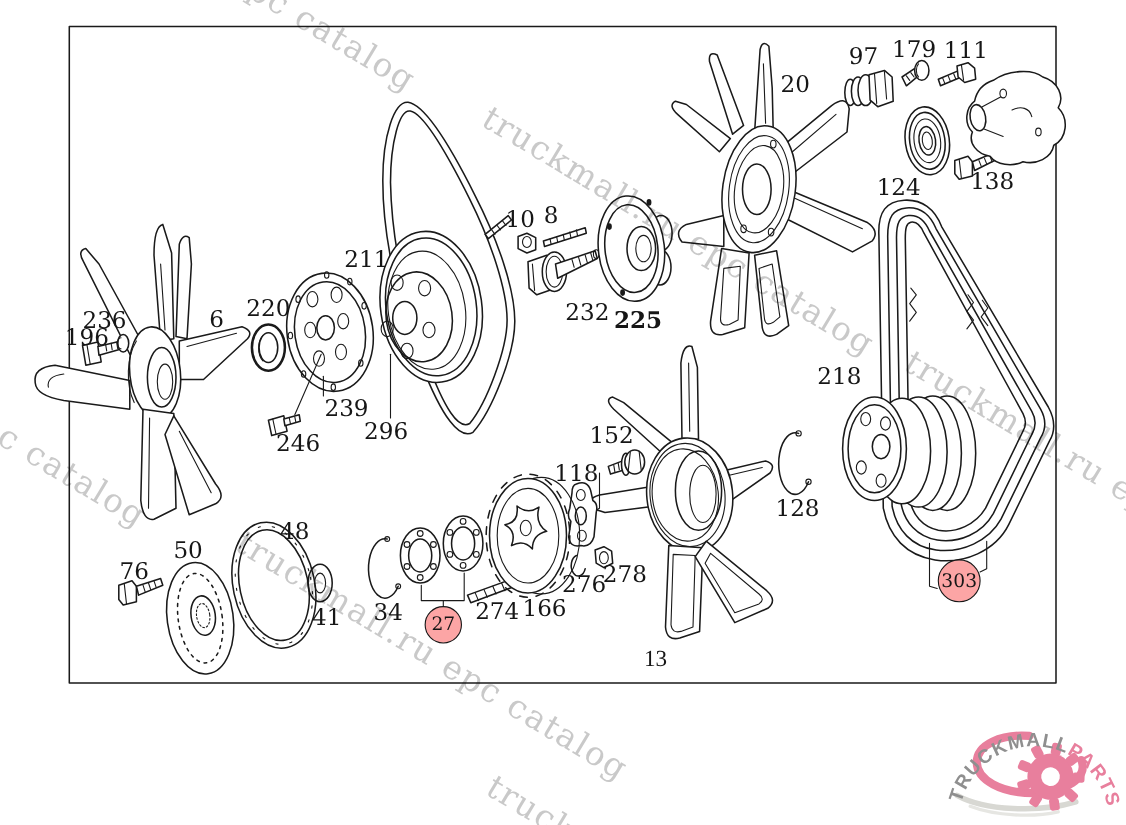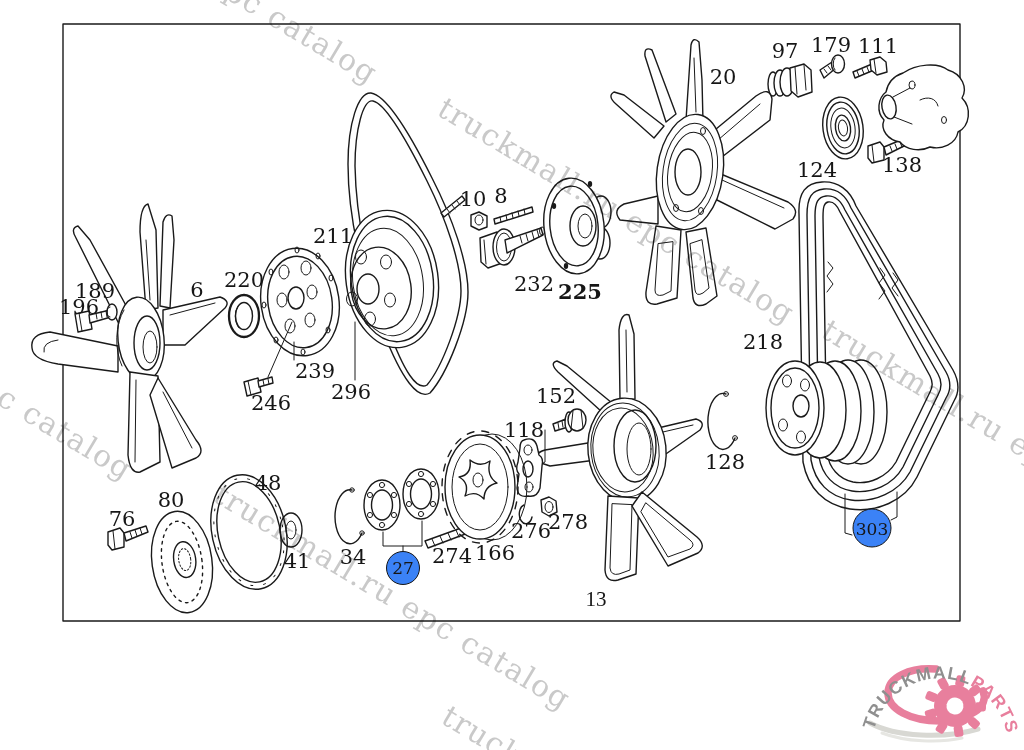--- a/index.html
+++ b/index.html
@@ -5,21 +5,21 @@
   html,body{margin:0;padding:0;background:#fff;}
   body{width:1024px;height:750px;overflow:hidden;font-family:"DejaVu Serif",serif;}
   #stage{position:relative;width:1024px;height:750px;background:#fff;}
   #art{position:absolute;left:0;top:0;z-index:2;}
   .ln{fill:none;stroke:#1a1a1a;stroke-width:1.4;stroke-linecap:round;stroke-linejoin:round;}
   .w{fill:#ffffff;stroke:#1a1a1a;stroke-width:1.4;stroke-linecap:round;stroke-linejoin:round;}
   .thn{stroke-width:1;}
   .thk{stroke-width:2.3;}
   #label-layer{position:absolute;inset:0;z-index:3;pointer-events:none;}
   .plabel{position:absolute;transform:translate(-50%,-50%);font:21px "DejaVu Serif",serif;color:#161616;white-space:nowrap;}
-  .plabel.circled{border:1.6px solid #161616;border-radius:50%;background:#3b82f6;display:flex;align-items:center;justify-content:center;font-size:17px;}
+  .plabel.circled{border:1.6px solid #161616;border-radius:50%;background:#fca5a5;display:flex;align-items:center;justify-content:center;font-size:17px;}
   #wm-layer{position:absolute;inset:0;z-index:5;mix-blend-mode:multiply;pointer-events:none;}
   .wm{position:absolute;font-family:"DejaVu Serif",serif;color:#c9c9c9;letter-spacing:1.5px;white-space:nowrap;transform-origin:0 0;}
   #logo{position:absolute;left:840px;top:645px;width:190px;height:105px;z-index:6;}
 </style>
 </head>
 <body>
 
 <div id="stage">
 
   <svg id="art" width="1024" height="750" viewBox="0 0 1024 750">
@@ -337,21 +337,21 @@
 
     <g>
       <polygon class="w" points="108,532 120,528 124,533 124,547 112,550 108,545"></polygon>
       <path class="ln thn" d="M 113,531 L 115,549"></path>
       <polygon class="w" points="124,533 146,526 148,532 126,541"></polygon>
       <path class="ln thn" d="M 130,532 L 132,538 M 135,530 L 137,536 M 140,528 L 142,534"></path>
     </g>
   </svg>
 
   <div id="label-layer">
-      <span class="plabel" style="left: 95px; top: 291px;">189</span>
+      <span class="plabel" style="left: 95px; top: 291px;">236</span>
       <span class="plabel" style="left: 79px; top: 307px;">196</span>
       <span class="plabel" style="left: 197px; top: 290px;">6</span>
       <span class="plabel" style="left: 244px; top: 280px;">220</span>
       <span class="plabel" style="left: 333px; top: 236px; text-align: right;">211</span>
       <span class="plabel" style="left: 351px; top: 392px;">296</span>
       <span class="plabel" style="left: 315px; top: 371px;">239</span>
       <span class="plabel" style="left: 271px; top: 403px;">246</span>
       <span class="plabel" style="left: 473px; top: 199px;">10</span>
       <span class="plabel" style="left: 501px; top: 196px;">8</span>
       <span class="plabel" style="left: 511px; top: 284px; margin-left: 23px;">232</span>
@@ -369,21 +369,21 @@
       <span class="plabel" style="left: 524px; top: 430px;">118</span>
       <span class="plabel" style="left: 596px; top: 599px; font-family: Liberation Serif, serif;">13</span>
       <span class="plabel" style="left: 531px; top: 531px;">276</span>
       <span class="plabel" style="left: 568px; top: 522px;">278</span>
       <span class="plabel" style="left: 495px; top: 553px;">166</span>
       <span class="plabel" style="left: 452px; top: 556px; text-align: center;">274</span>
       <span class="plabel circled" style="left: 403px; top: 568px; width: 32px; height: 32px;">27</span>
       <span class="plabel" style="left: 353px; top: 557px;">34</span>
       <span class="plabel" style="left: 297px; top: 561px;">41</span>
       <span class="plabel" style="left: 268px; top: 483px;">48</span>
-      <span class="plabel" style="left: 171px; top: 500px;">80</span>
+      <span class="plabel" style="left: 171px; top: 500px;">50</span>
       <span class="plabel" style="left: 122px; top: 519px;">76</span>
     </div>
 
   <div id="wm-layer">
       <div class="wm" style="left: 33px; top: -150px; font-size: 30px; transform: rotate(31deg);">truckmall.ru epc catalog</div>
       <div class="wm" style="left: 450px; top: 90px; font-size: 30px; transform: rotate(31deg);">truckmall.ru epc catalog</div>
       <div class="wm" style="left: -212px; top: 246px; font-size: 30px; transform: rotate(31deg);">truckmall.ru epc catalog</div>
       <div class="wm" style="left: 226px; top: 476px; font-size: 30px; transform: rotate(31deg);">truckmall.ru epc catalog</div>
       <div class="wm" style="left: 834px; top: 312px; font-size: 30px; transform: rotate(31deg);">truckmall.ru epc catalog</div>
       <div class="wm" style="left: 454px; top: 698px; font-size: 30px; transform: rotate(31deg);">truckmall.ru epc catalog</div>

